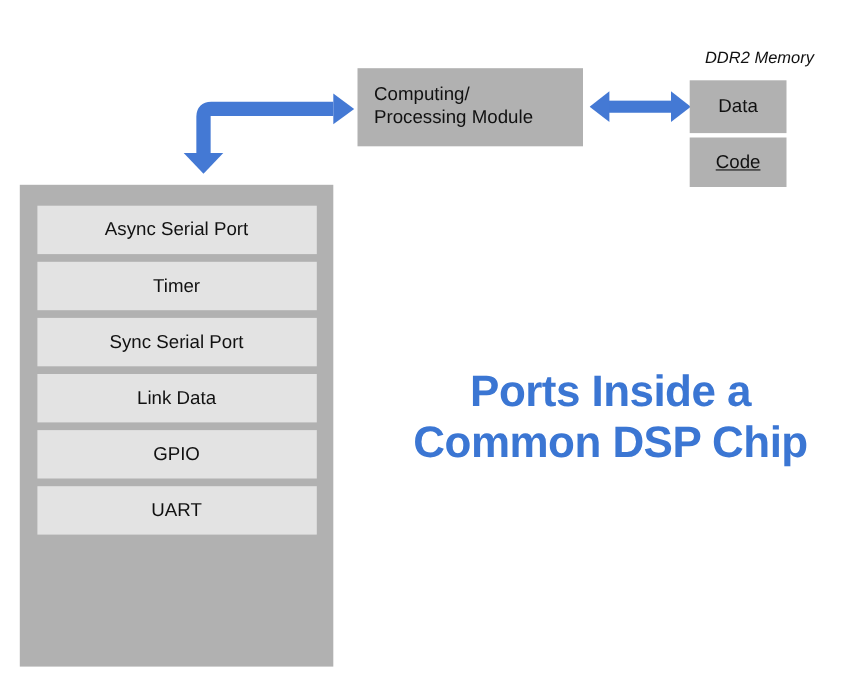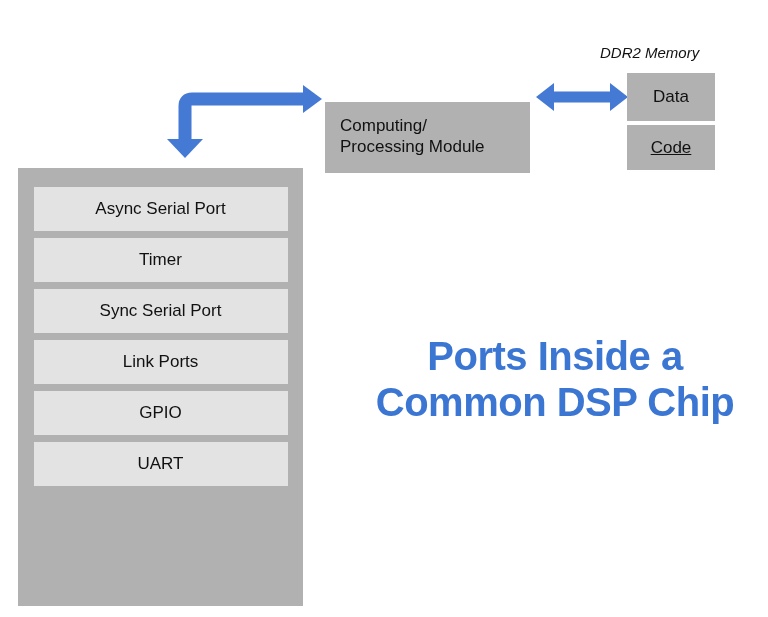--- a/index.html
+++ b/index.html
@@ -26,28 +26,27 @@
 
   
   .computing-box {
     left: 325px; top: 62px;
     width: 205px; height: 71px;
     background: var(--box-gray);
     padding: 13px 0 0 15px;
     font-size: 17px;
     line-height: 21px;
     color: var(--text-dark);
-    margin-top: 40px;
   }
 
   
   .ddr2-label {
     left: 600px; top: 44px;
     width: 140px;
-    text-align: left;
+    text-align: right;
     font-style: italic;
     font-size: 15px;
     color: var(--text-dark);
   }
   .mem-box {
     left: 627px;
     width: 88px;
     background: var(--box-gray);
     display: flex;
     align-items: center;
@@ -129,21 +128,21 @@
       <div class="peripheral-item">
         <span>Timer</span>
       </div>
 
       <div class="peripheral-item">
         <span>Sync Serial Port</span>
       </div>
 
 
       <div class="peripheral-item">
-        <span>Link Ports</span>
+        <span>Link Data</span>
       </div>
 
       <div class="peripheral-item">
         <span>GPIO</span>
       </div>
 
       <div class="peripheral-item">
         <span>UART</span>
       </div>
 

